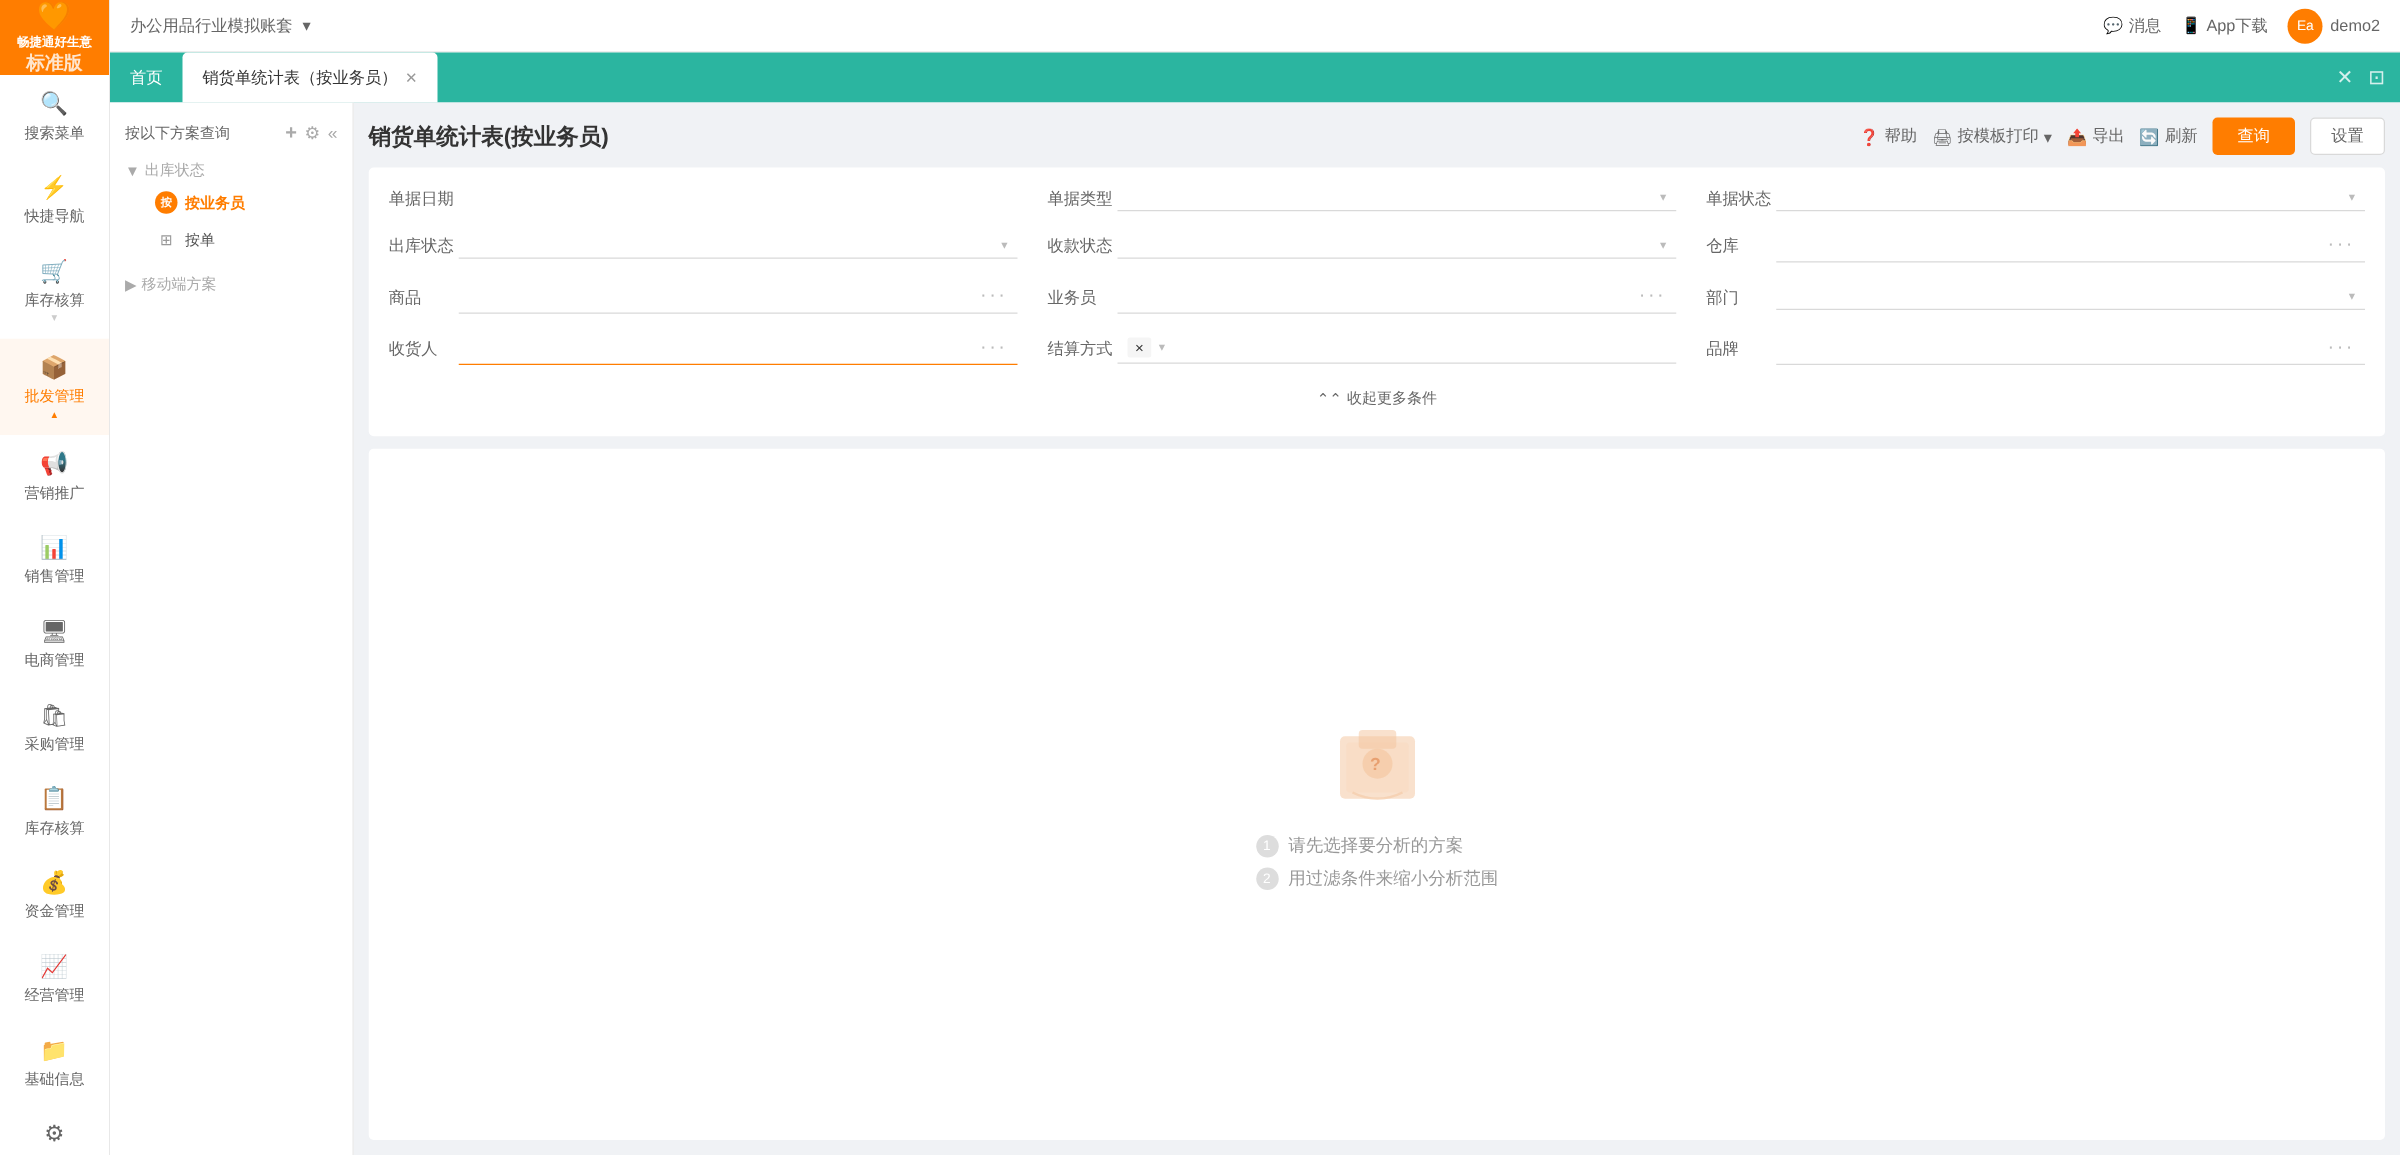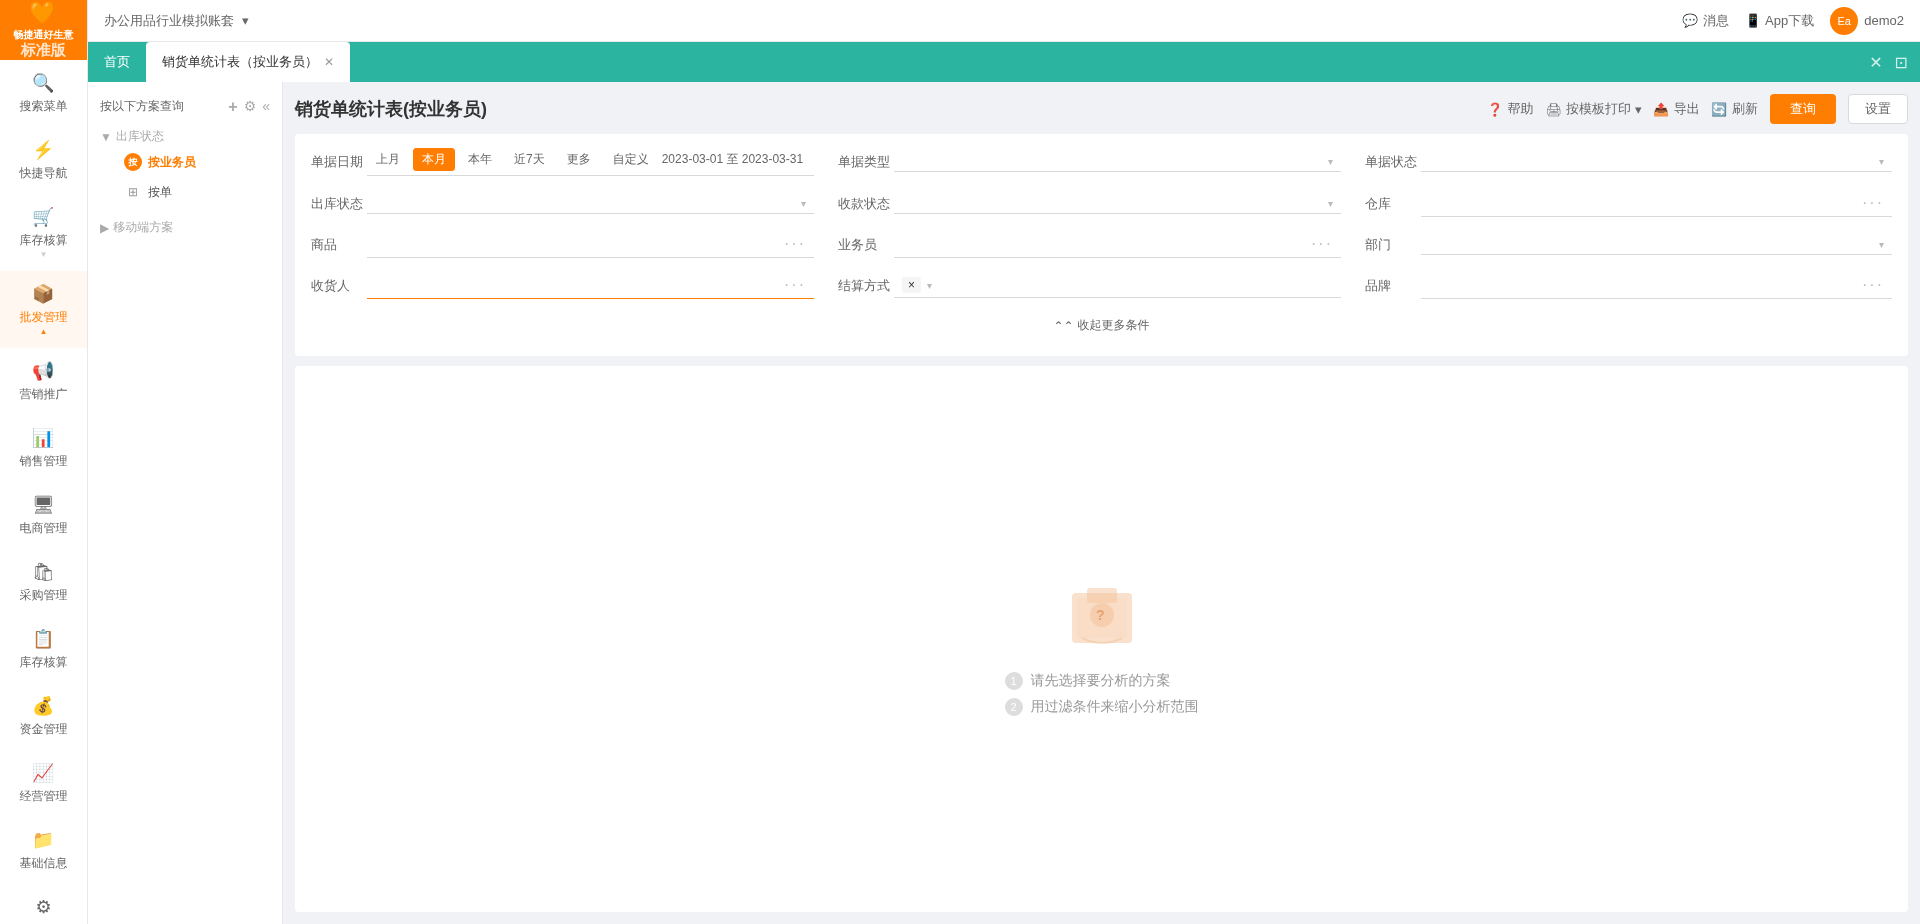--- a/index.html
+++ b/index.html
@@ -241,29 +241,20 @@
           <button class="query-btn">查询</button>
           <button class="setting-btn">设置</button>
         </div>
       </div>
 
       <div class="filter-area">
 
         <div class="filter-row">
           <div class="filter-item">
             <span class="filter-label">单据日期</span>
-            <div class="date-filter">
-              <button class="date-btn">上月</button>
-              <button class="date-btn active">本月</button>
-              <button class="date-btn">本年</button>
-              <button class="date-btn">近7天</button>
-              <button class="date-btn">更多</button>
-              <button class="date-btn">自定义</button>
-              <span class="date-range">2023-03-01 至 2023-03-31</span>
-            </div>
           </div>
 
           <div class="filter-item">
             <span class="filter-label">单据类型</span>
             <div class="filter-control" style="min-width:200px">
               <span class="filter-control-text"></span>
               <span class="filter-control-arrow">▾</span>
             </div>
           </div>
 

